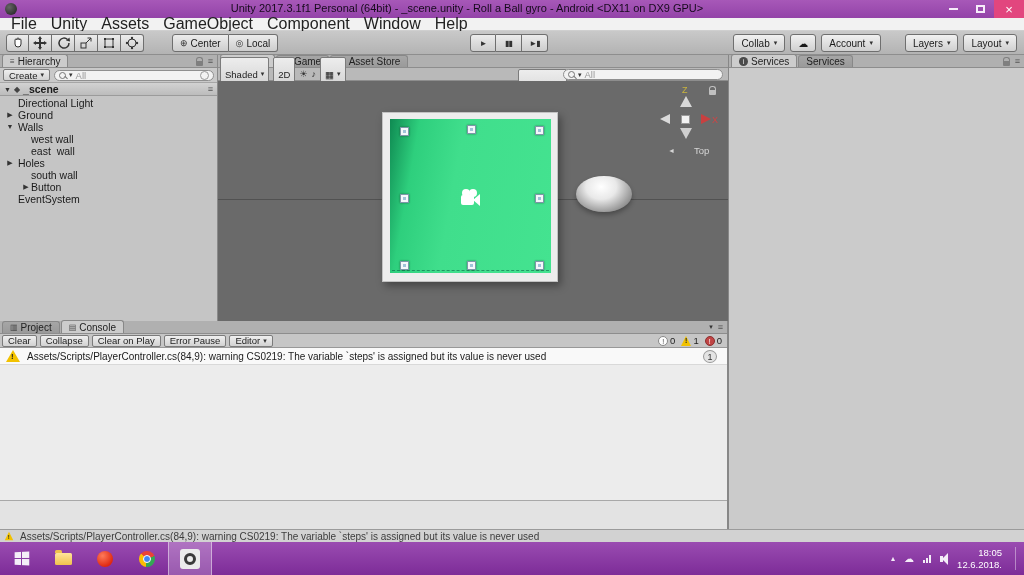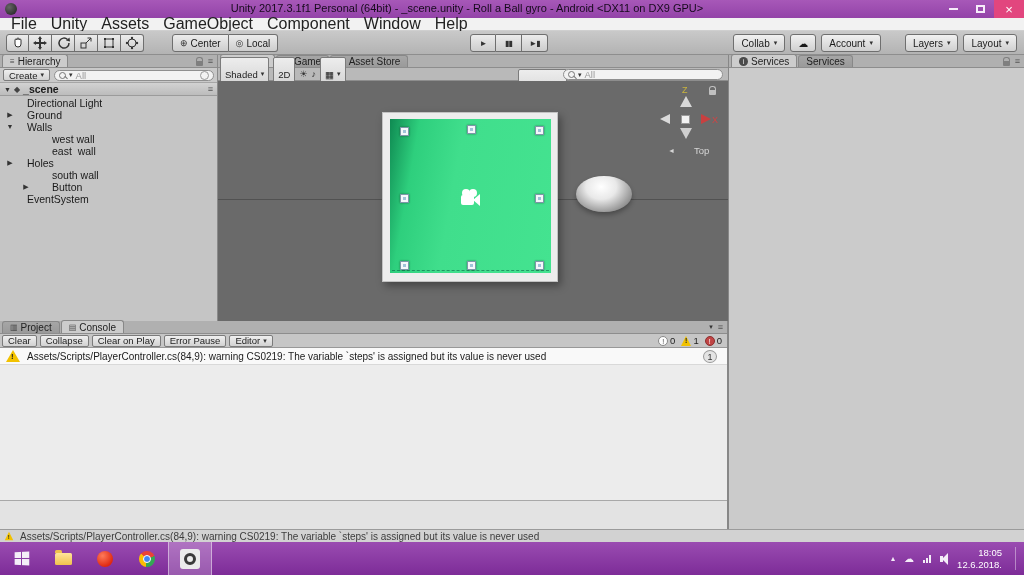--- a/index.html
+++ b/index.html
@@ -81,22 +81,22 @@
                display:flex; align-items:center; padding:0 4px; gap:3px; color:#999; font-size:9.5px; }
   .search-clear { width:9px; height:9px; border:1px solid #999; border-radius:50%; margin-left:auto; flex:0 0 auto; }
   .scene-header { height:13px; background:linear-gradient(#d2d2d2,#bcbcbc); border-bottom:1px solid #9b9b9b;
                   display:flex; align-items:center; padding:0 4px; gap:3px; font-weight:bold; font-size:10.5px; }
   .scene-header .sicon { font-size:8px; color:#444; font-weight:normal; }
   .scene-header .arrow { font-size:7px; color:#333; font-weight:normal; }
   .scene-header .menu-glyph { margin-left:auto; font-size:9px; color:#555; font-weight:normal; }
   .tree { position:absolute; top:42px; left:0; right:0; bottom:0; }
   .hrow { height:12px; display:flex; align-items:center; font-size:10.5px; position:relative; }
   .hrow .arrow { position:absolute; font-size:7px; color:#333; width:8px; text-align:center; top:2px; }
-  .lvl1 .arrow { left:6px; }  .lvl1 .lbl { padding-left:18px;margin-left:9px; }
-  .lvl2 .arrow { left:22px; } .lvl2 .lbl { padding-left:52px; }
+  .lvl1 .arrow { left:6px; }  .lvl1 .lbl { padding-left:18px; }
+  .lvl2 .arrow { left:22px; } .lvl2 .lbl { padding-left:15px;margin-left:16px; }
   .lbl { white-space:pre; }
 
   
   .scenepanel { position:absolute; left:218px; top:55px; width:510px; height:266px; background:#b1b1b1; }
   .scene-toolbar { height:13px; background:#b9b9b9; border-bottom:1px solid #8d8d8d;
                    display:flex; align-items:center; padding:0 2px; gap:4px; position:relative; }
   .sc-dd { height:11px; font-size:9.5px; padding:16px 4px; display:flex; align-items:center; gap:3px;
            background:linear-gradient(#ededed,#d0d0d0); border:1px solid #7b7b7b; border-radius:2px; color:#222; }
   .sc-glyph { font-size:9px; color:#333; }
   .gizmos-dd { position:absolute; left:300px; top:1px; }

